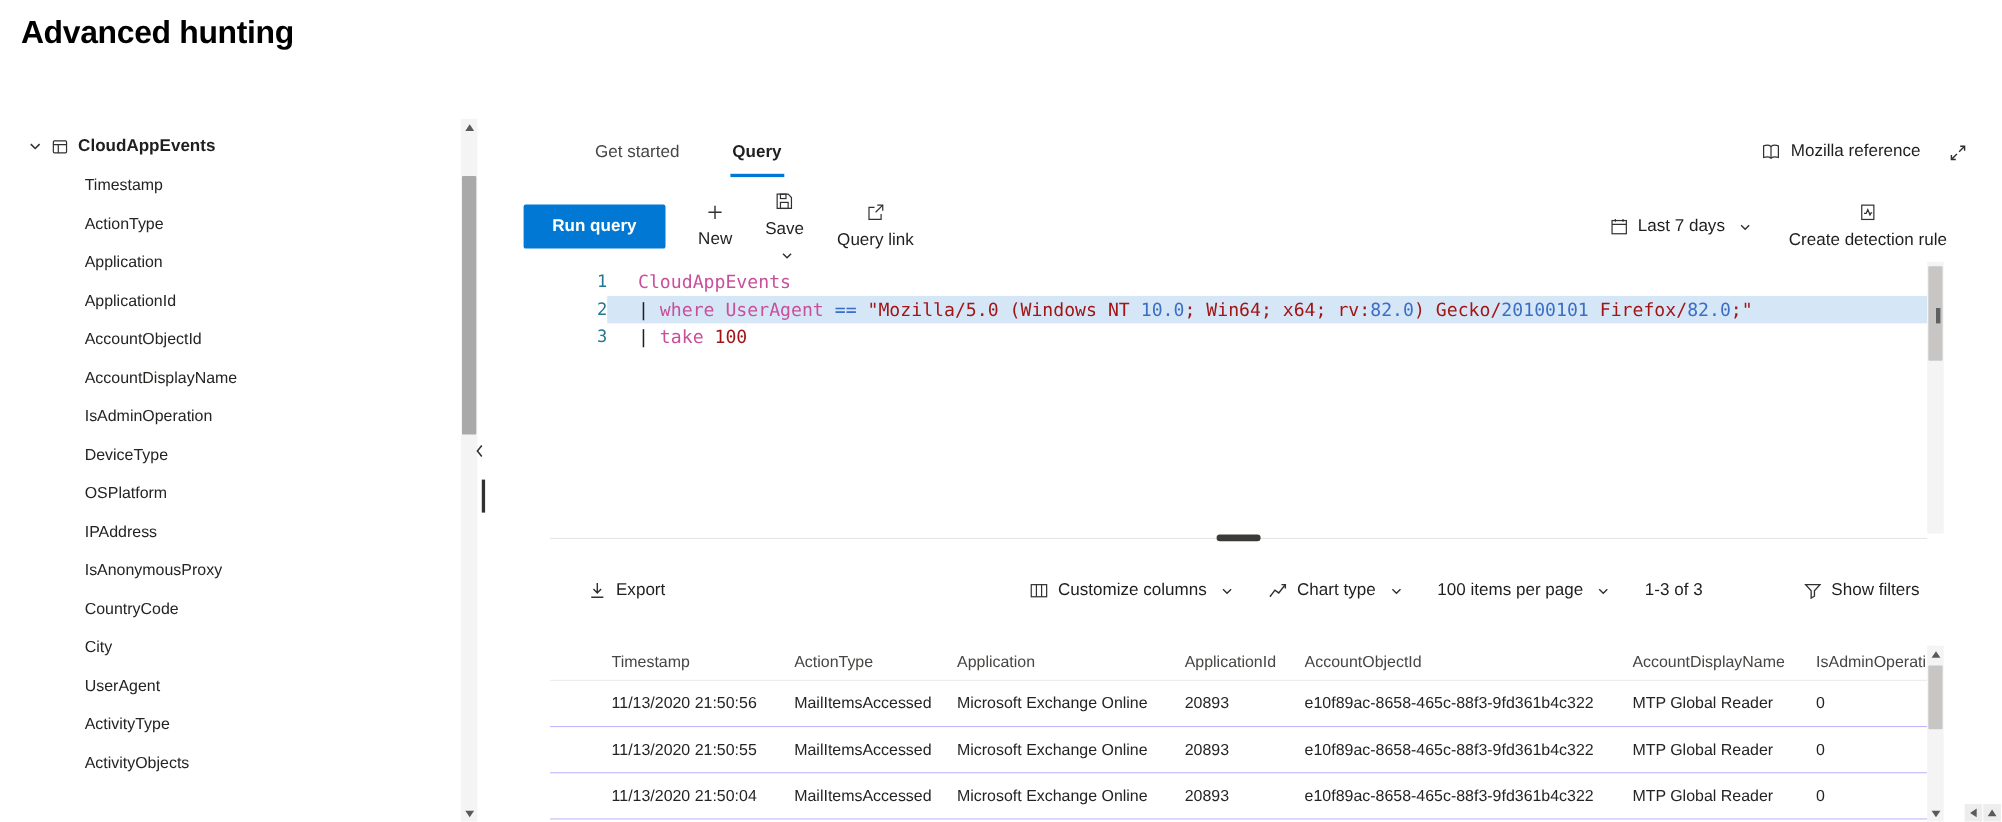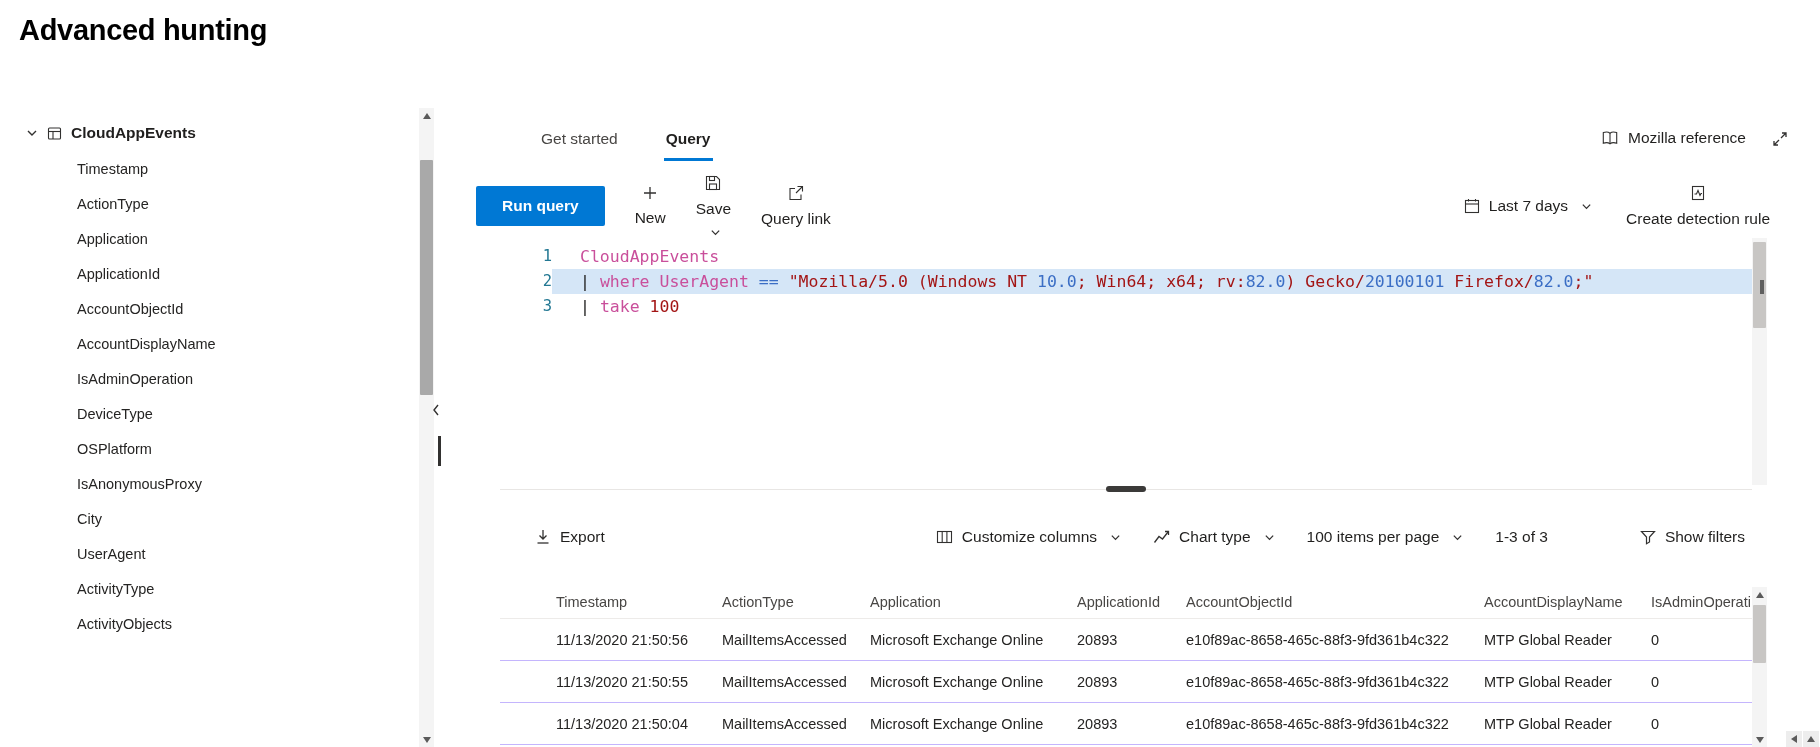--- a/index.html
+++ b/index.html
@@ -111,21 +111,23 @@
   <div class="abs tree-fields">
       <div class="tree-field">Timestamp</div>
       <div class="tree-field">ActionType</div>
       <div class="tree-field">Application</div>
       <div class="tree-field">ApplicationId</div>
       <div class="tree-field">AccountObjectId</div>
       <div class="tree-field">AccountDisplayName</div>
       <div class="tree-field">IsAdminOperation</div>
       <div class="tree-field">DeviceType</div>
       <div class="tree-field">OSPlatform</div>
+      <div class="tree-field">IPAddress</div>
       <div class="tree-field">IsAnonymousProxy</div>
+      <div class="tree-field">CountryCode</div>
       <div class="tree-field">City</div>
       <div class="tree-field">UserAgent</div>
       <div class="tree-field">ActivityType</div>
       <div class="tree-field">ActivityObjects</div>
     </div>
 
   <div class="abs vsb" style="left:419px; top:108px; height:639px;">
     <div class="sb-btn" style="position:absolute; top:0; left:0;">
         <div class="tri-up"></div>
       </div>

